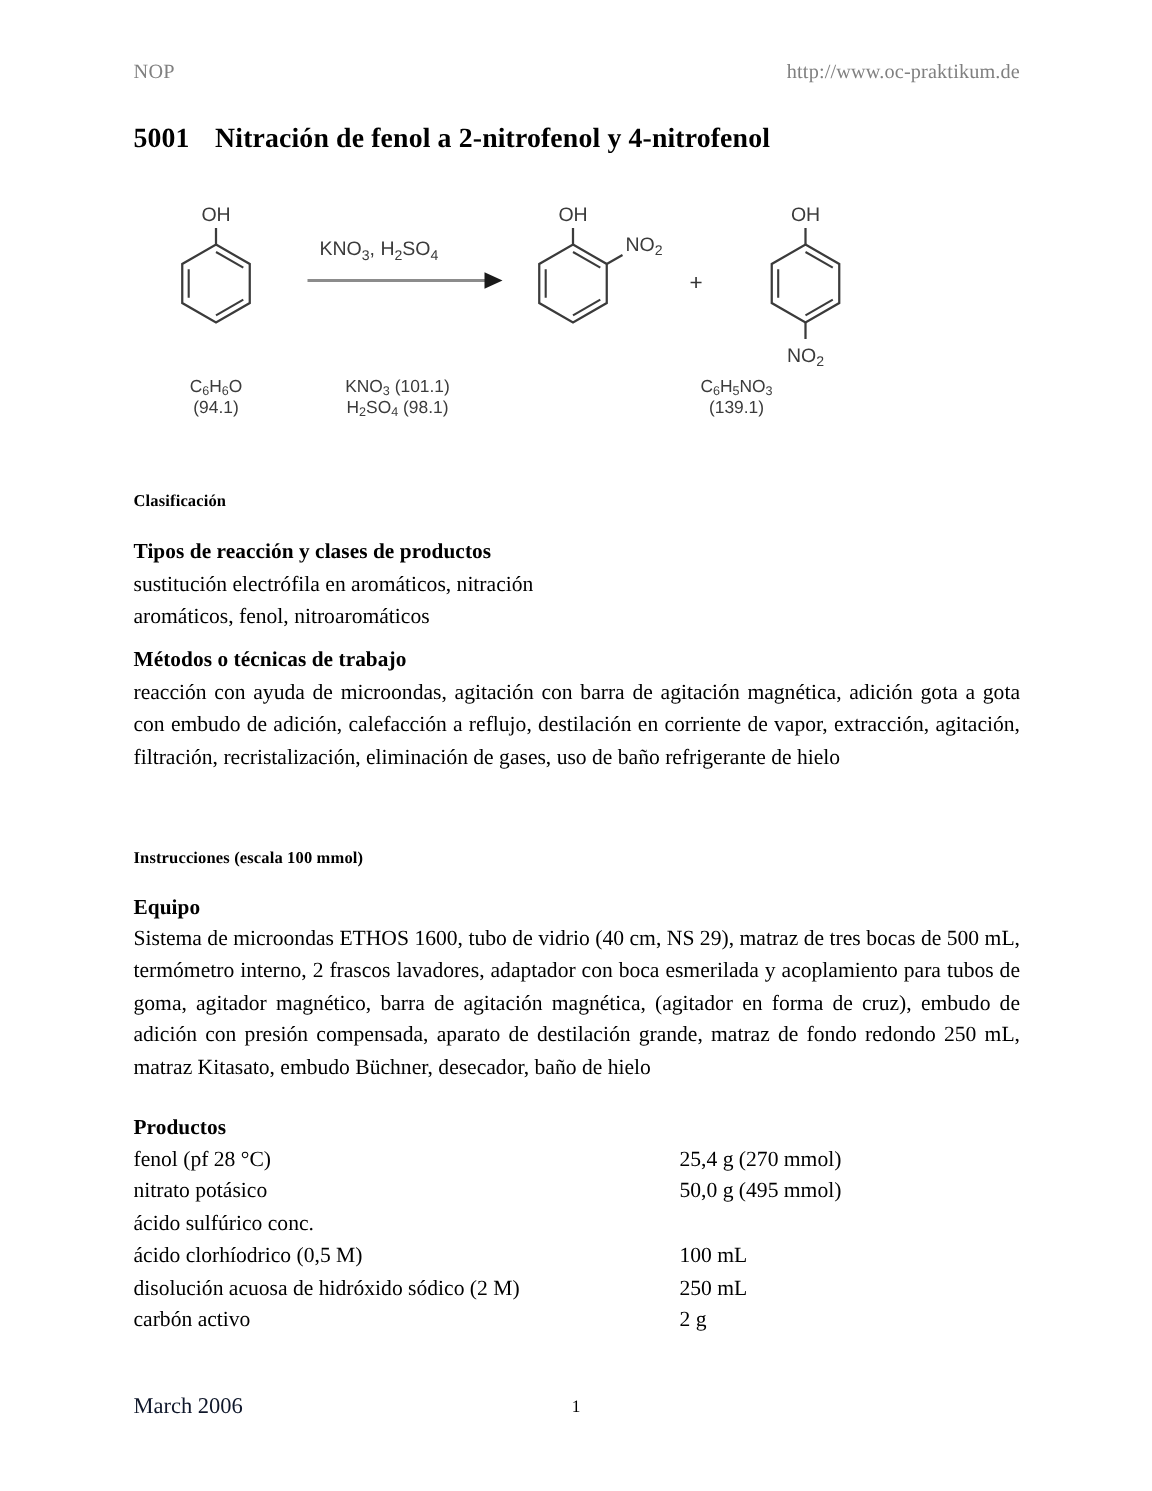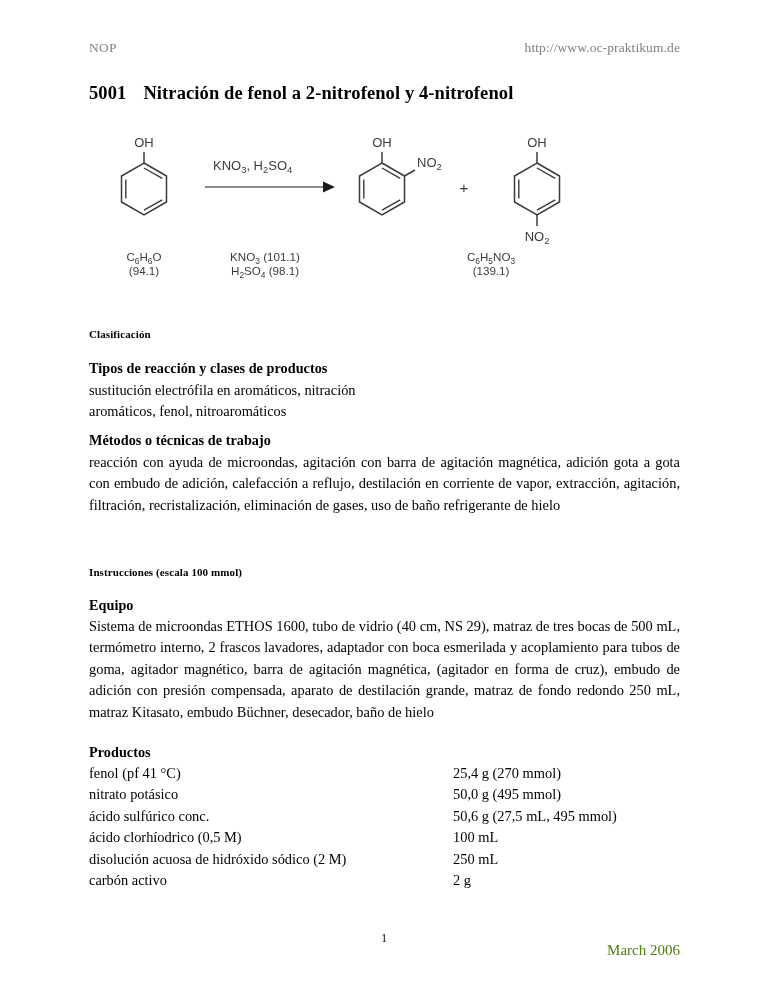--- a/index.html
+++ b/index.html
@@ -111,24 +111,23 @@
     left: 0;
     width: 768px;
     text-align: center;
     font-size: 11.5px;
   }
   .foot-date {
     position: absolute;
     top: 930px;
     left: 89px;
     width: 591px;
-    text-align: right;
+    text-align: left;
     font-size: 15px;
-    color: #4d7c0f;
-    margin-top: 12px;
+    color: #0f172a;
   }
 
   
   .sch-txt {
     font-family: "Liberation Sans", "DejaVu Sans", sans-serif;
     font-size: 13px;
     fill: #3b3b3b;
   }
   .sch-sub {
     font-family: "Liberation Sans", "DejaVu Sans", sans-serif;
@@ -238,30 +237,29 @@
 
   <div class="sec-h" style="top:566px;">Instrucciones (escala 100 mmol)</div>
 
   <div class="sub-h" style="top:597px;">Equipo</div>
   <div class="body-p" style="top:616px;">Sistema de microondas ETHOS 1600, tubo de vidrio (40 cm, NS 29), matraz de tres bocas de 500 mL, termómetro interno, 2 frascos lavadores, adaptador con boca esmerilada y acoplamiento para tubos de goma, agitador magnético, barra de agitación magnética, (agitador en forma de cruz), embudo de adición con presión compensada, aparato de destilación grande, matraz de fondo redondo 250 mL, matraz Kitasato, embudo Büchner, desecador, baño de hielo</div>
 
   <div class="sub-h" style="top:744px;">Productos</div>
 
   <div class="prod-table">
     <div class="prod-row">
-      <span class="prod-name">fenol (pf 41 °C)</span>
+      <span class="prod-name">fenol (pf 28 °C)</span>
       <span class="prod-qty">25,4 g (270 mmol)</span>
     </div>
     <div class="prod-row">
       <span class="prod-name">nitrato potásico</span>
       <span class="prod-qty">50,0 g (495 mmol)</span>
     </div>
     <div class="prod-row">
       <span class="prod-name">ácido sulfúrico conc.</span>
-      <span class="prod-qty">50,6 g (27,5 mL, 495 mmol)</span>
     </div>
     <div class="prod-row">
       <span class="prod-name">ácido clorhíodrico (0,5 M)</span>
       <span class="prod-qty">100 mL</span>
     </div>
     <div class="prod-row">
       <span class="prod-name">disolución acuosa de hidróxido sódico (2 M)</span>
       <span class="prod-qty">250 mL</span>
     </div>
     <div class="prod-row">

